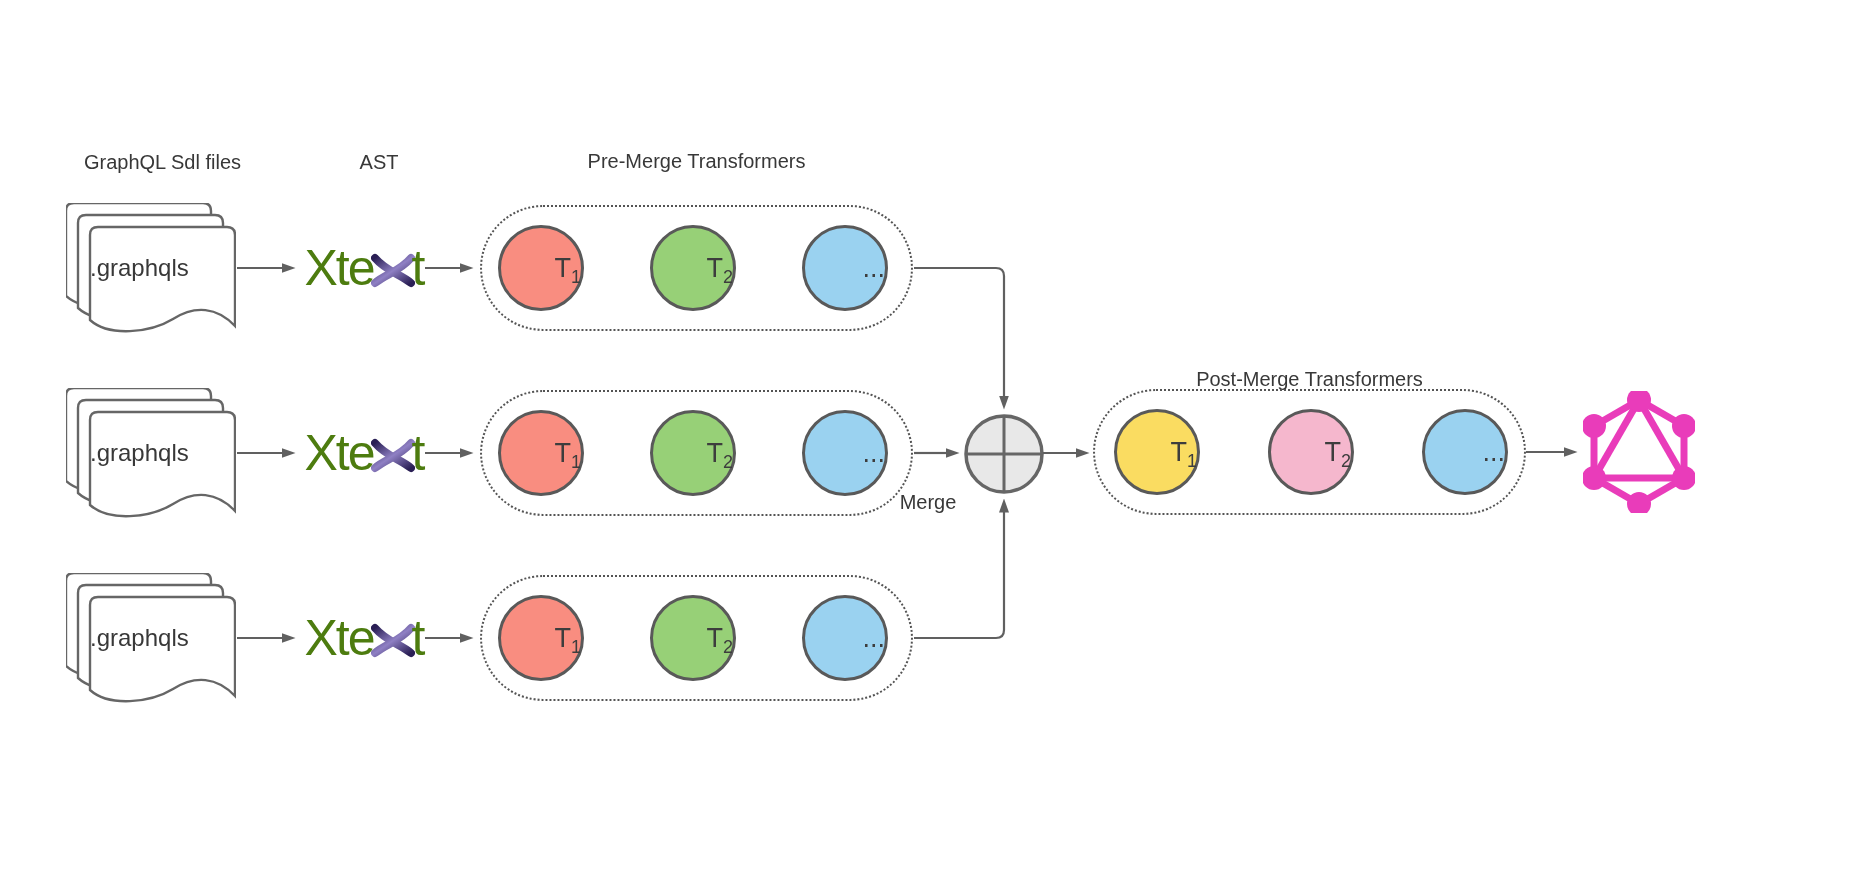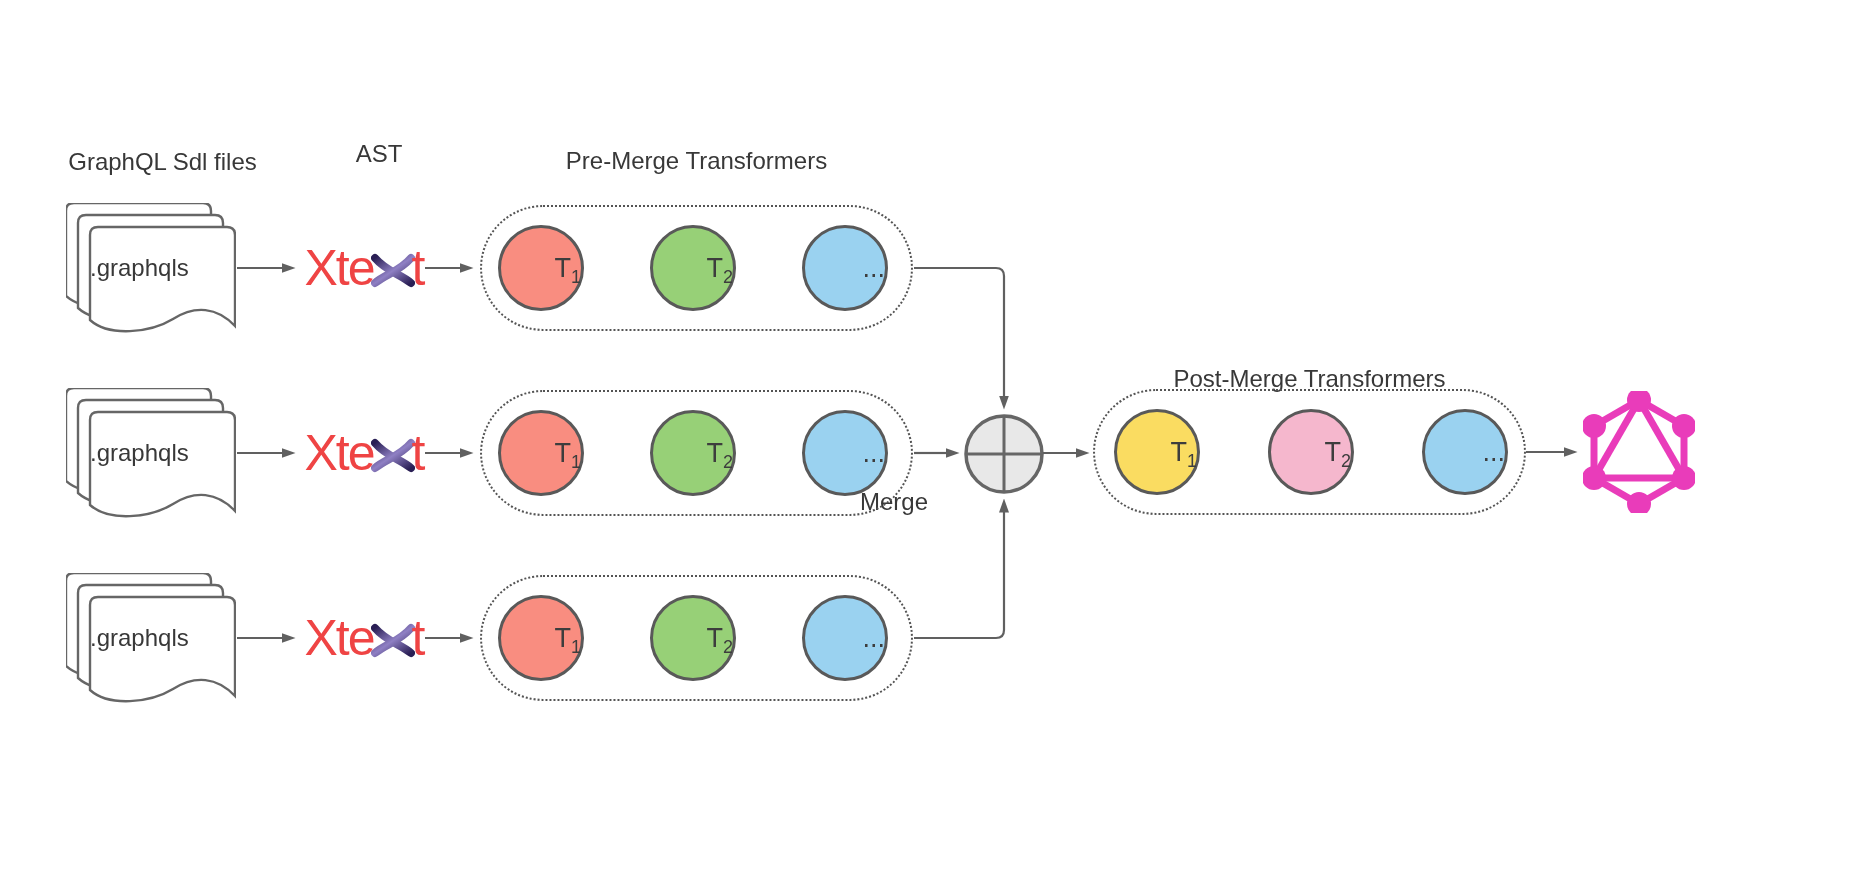--- a/index.html
+++ b/index.html
@@ -6,44 +6,44 @@
   .canvas{
     position:relative;
     width:1852px;height:870px;
     background:#ffffff;
     overflow:hidden;
     font-family:"Liberation Sans", sans-serif;
     color:#383838;
   }
   .lbl{
     position:absolute;
-    font-size:24px;
+    font-size:20px;
     color:#383838;
     text-align:center;
     line-height:26px;
     white-space:nowrap;
   }
-  .lbl.right{text-align:left;}
+  .lbl.right{text-align:center;}
   .lbl.wrap{white-space:normal;}
   .stack{position:absolute;width:170px;height:136px;}
   .file-label{
     position:absolute;
     width:145px;
     text-align:left;
     font-size:24px;
     line-height:30px;
     color:#383838;
   }
   .xtext{
     position:absolute;
     width:132px;height:58px;
     display:flex;align-items:center;justify-content:center;
     font-size:50px;
     letter-spacing:-2px;
-    color:#ef4444;
+    color:#4d7c0f;
     font-weight:400;
   }
   .xtext .xglyph{margin:6px -3px 0 -3px;flex:0 0 auto;}
   .pill{
     position:absolute;
     width:433px;height:126px;
     border:2.5px dotted #545454;
     border-radius:70px;
     box-sizing:border-box;
     display:flex;align-items:center;
@@ -66,21 +66,21 @@
   .gql-wrap{position:absolute;}
   .connectors{position:absolute;left:0;top:0;pointer-events:none;}
   .conn{stroke:#606060;stroke-width:2.2;fill:none;}
 </style>
 </head>
 <body>
 
 <div class="canvas">
 
   <div class="lbl" style="left:60px;top:149px;width:205px;">GraphQL Sdl files</div>
-  <div class="lbl" style="left:329px;top:141px;width:100px;">AST</div>
+  <div class="lbl" style="left:329px;top:149px;width:100px;">AST</div>
   <div class="lbl" style="left:1093px;top:366px;width:433px;">Post-Merge Transformers</div>
   <div class="lbl" style="left:480px;top:148px;width:433px;">Pre-Merge Transformers</div>
   <div class="lbl right" style="left:860px;top:489px;width:136px;">Merge</div>
 
   <div class="stack" style="left:66px;top:203px;">
     <svg width="170" height="136" viewBox="0 0 170 136">
       <g fill="#ffffff" stroke="#666666" stroke-width="2.4">
         <path d="M 8 0 H 137 Q 145 0 145 8 V 99 C 127 80 105 78 83 92 C 60 106 19 110 0 93 V 8 Q 0 0 8 0 Z"></path>
         <path transform="translate(12,12)" d="M 8 0 H 137 Q 145 0 145 8 V 99 C 127 80 105 78 83 92 C 60 106 19 110 0 93 V 8 Q 0 0 8 0 Z"></path>
         <path transform="translate(24,24)" d="M 8 0 H 137 Q 145 0 145 8 V 99 C 127 80 105 78 83 92 C 60 106 19 110 0 93 V 8 Q 0 0 8 0 Z"></path>

